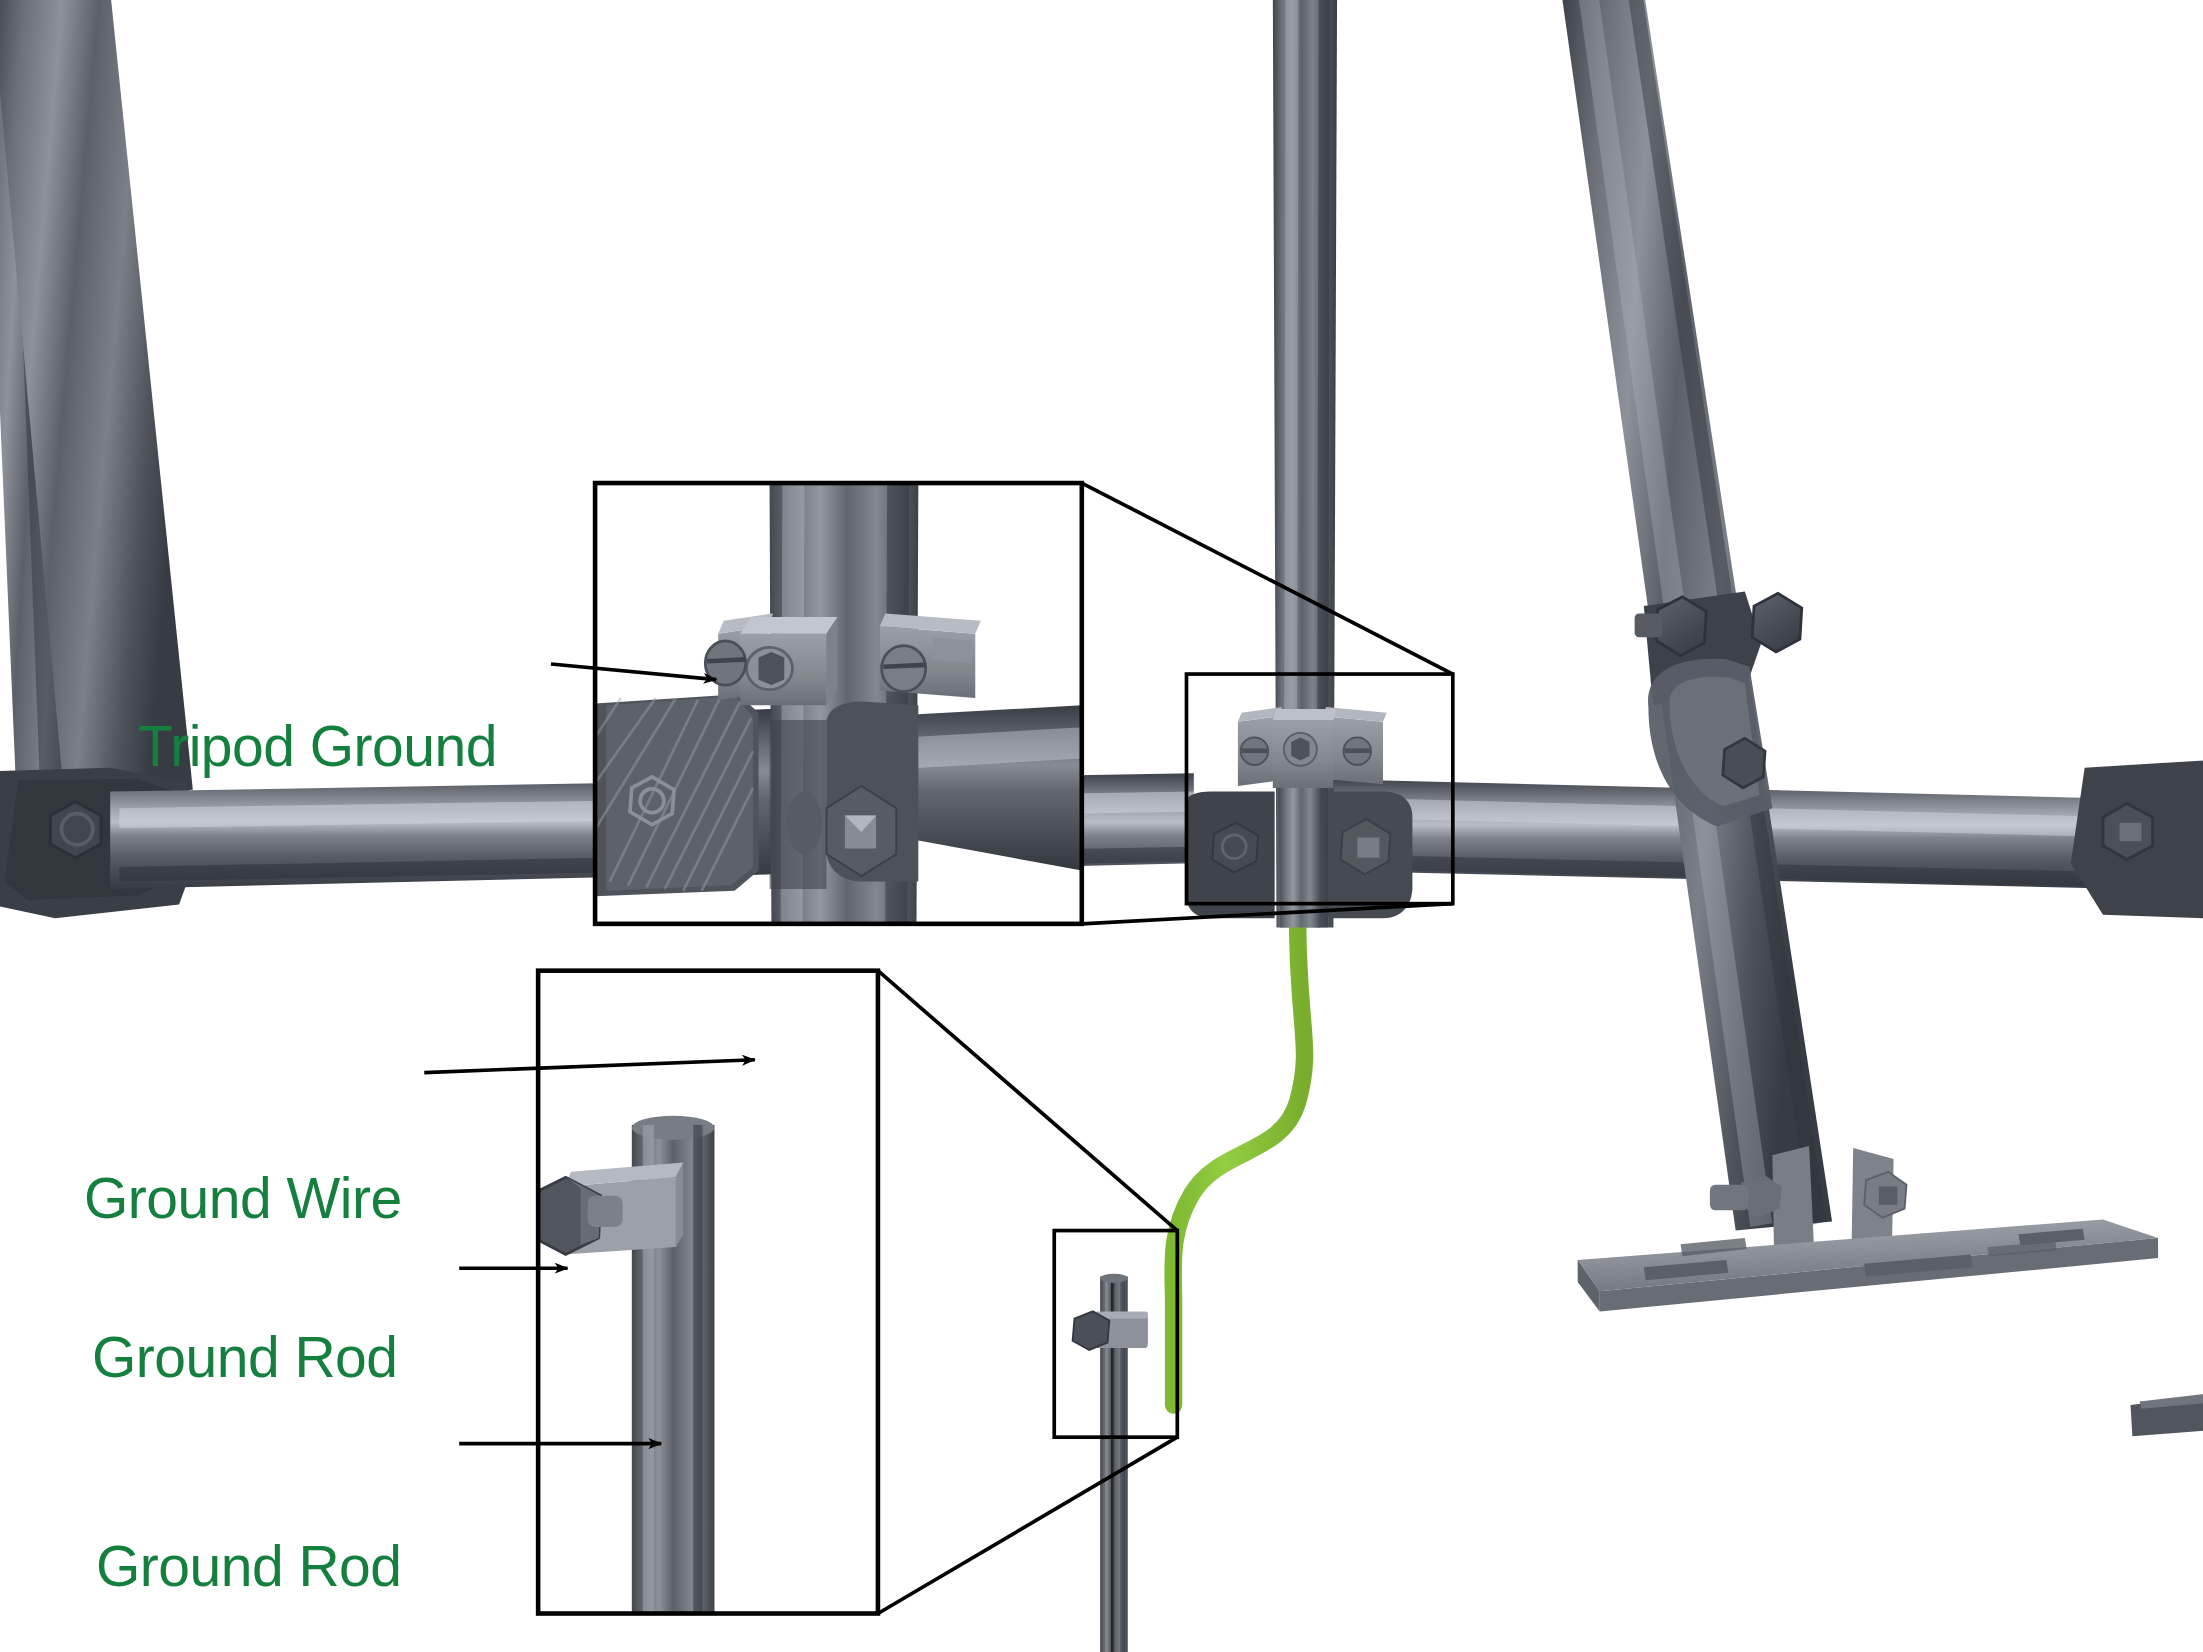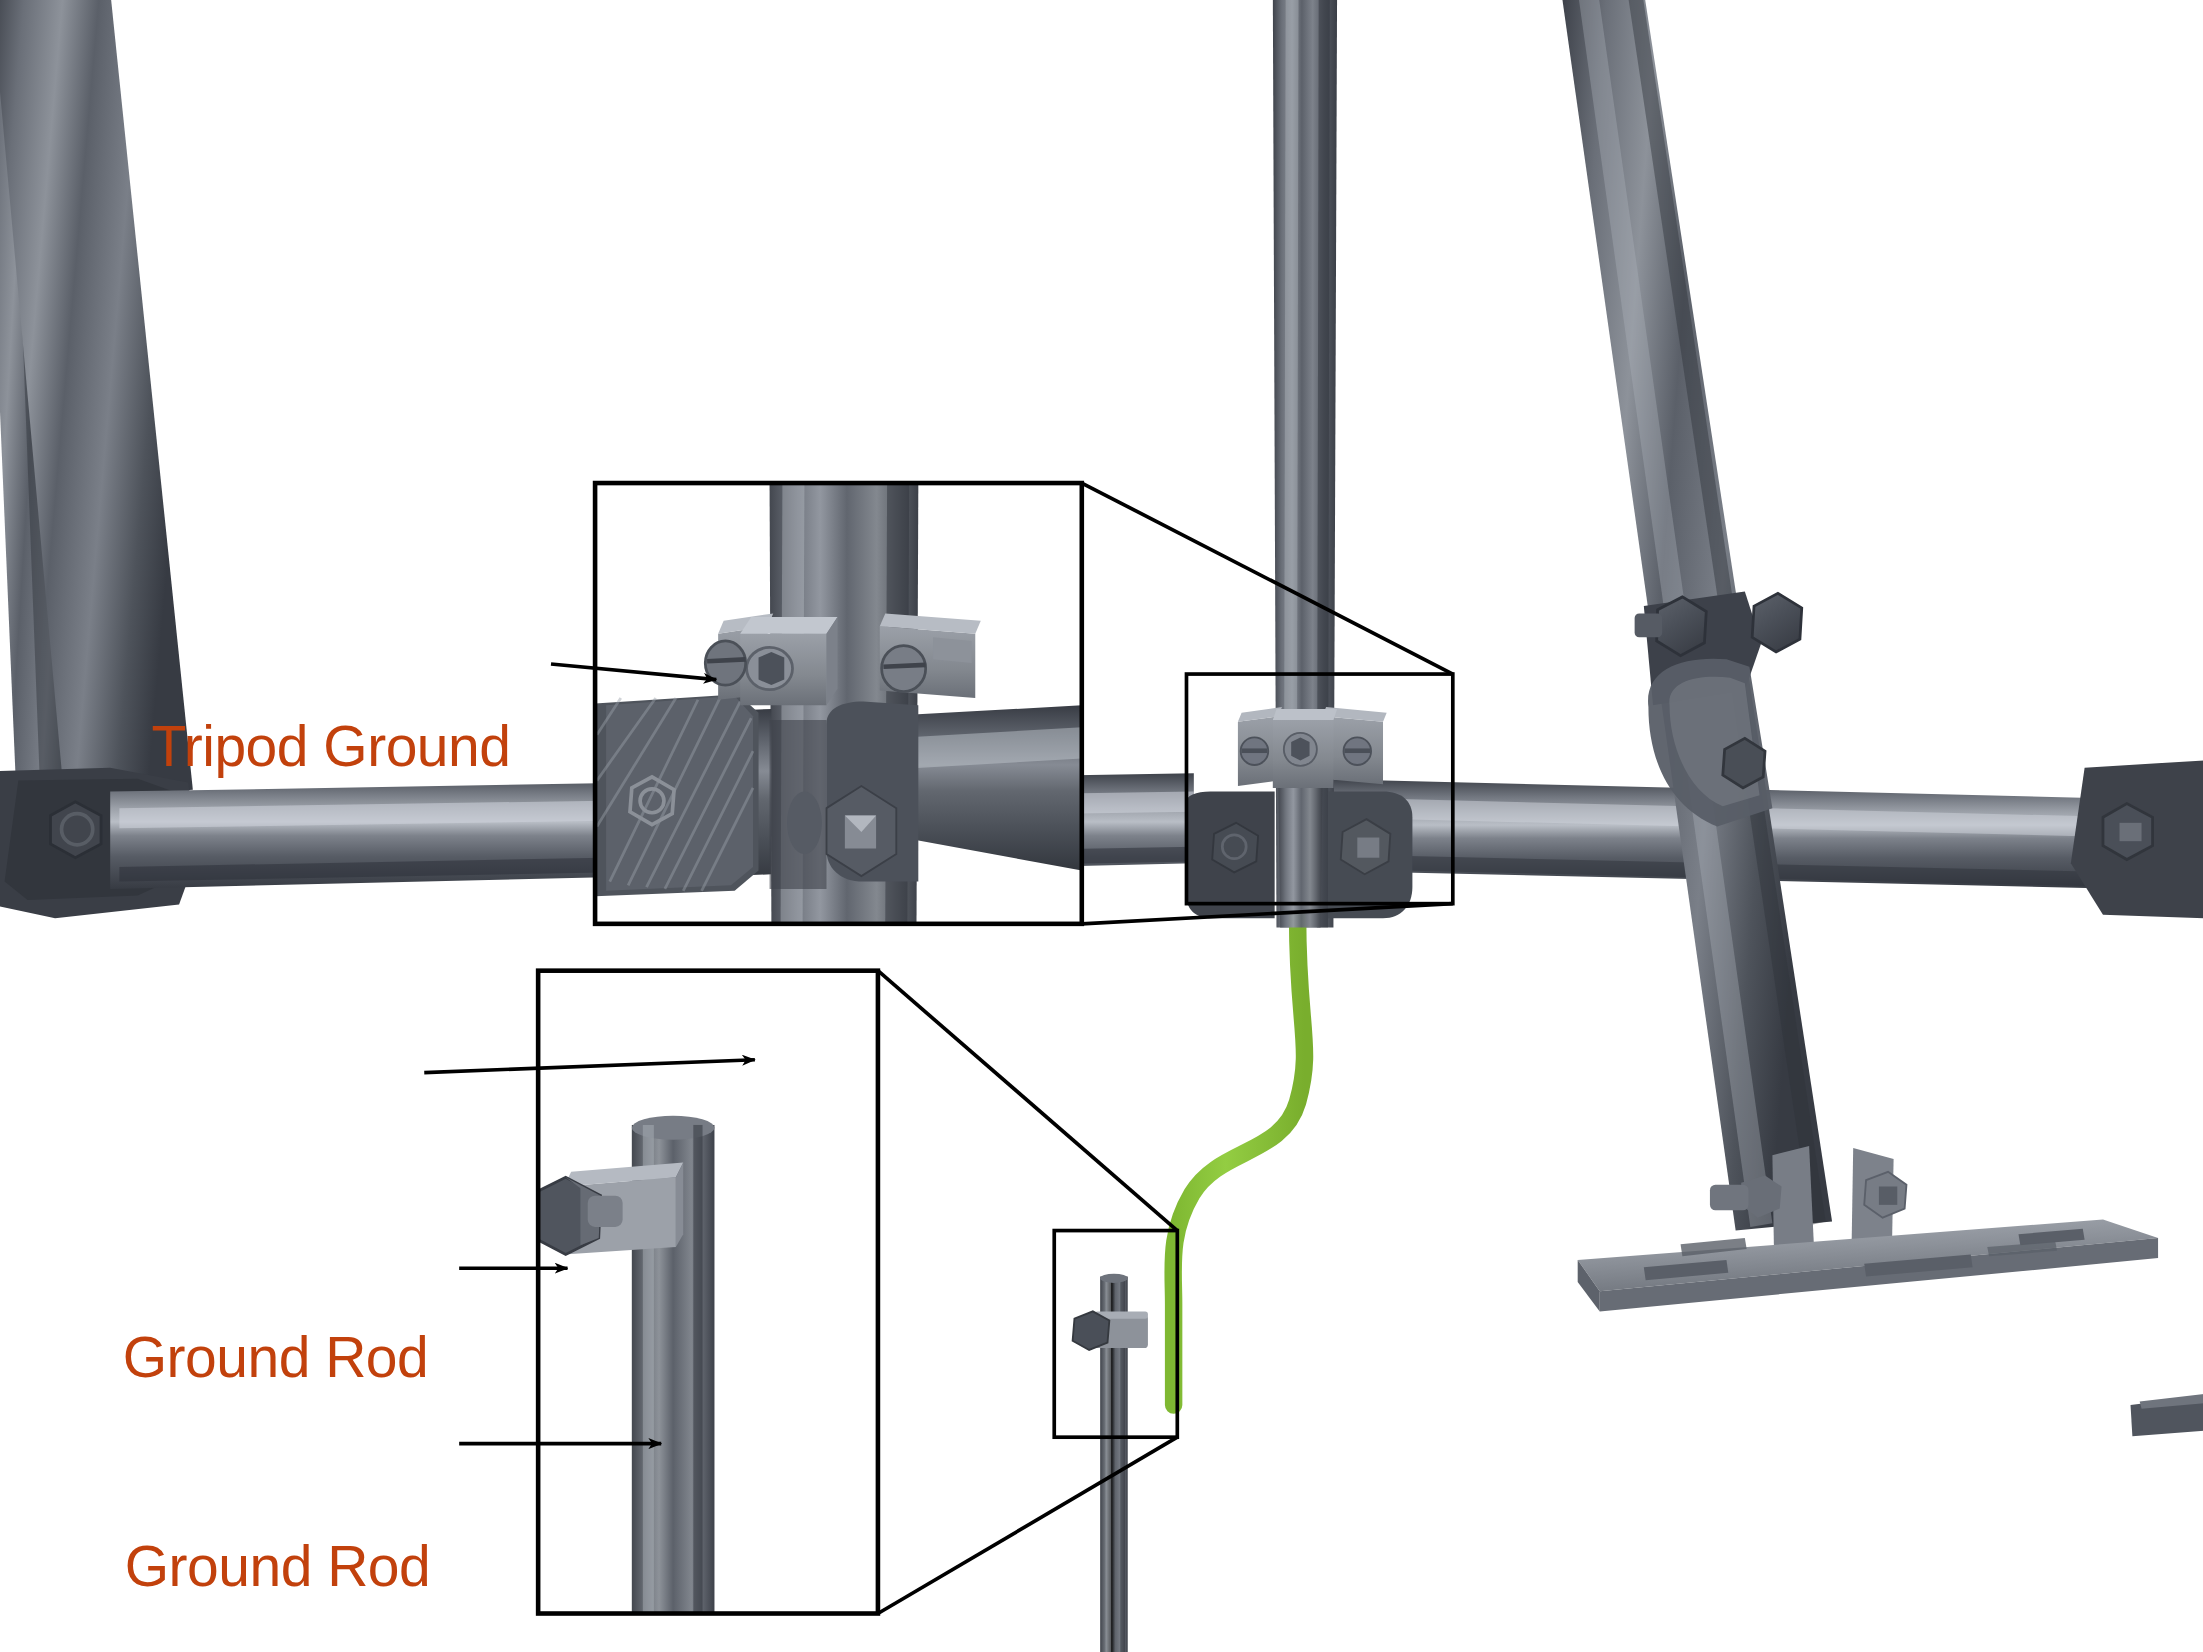--- a/index.html
+++ b/index.html
@@ -4,26 +4,26 @@
 <style>
   html,body{margin:0;padding:0;background:#ffffff;}
   body{
     width:2204px;height:1653px;position:relative;overflow:hidden;
     font-family:"Liberation Sans", sans-serif;
   }
   #stage{position:absolute;left:0;top:0;width:2204px;height:1653px;}
   #stage > svg{position:absolute;left:0;top:0;}
   .lbl{
     position:absolute;
-    color:#c2410c;
+    color:#15803d;
     font-family:"Liberation Sans", sans-serif;
     font-size:57px;
     line-height:1.12;
     white-space:pre;
-    text-align:center;
+    text-align:left;
     letter-spacing:-0.5px;
   }
   .lbl.two{line-height:1.15;}
 </style>
 </head>
 <body>
 
 <div id="stage">
 
 <svg width="2204" height="1653" viewBox="0 0 2400 1800" xmlns="http://www.w3.org/2000/svg">
@@ -420,20 +420,23 @@
   </g>
   <g>
     <line x1="500" y1="1572" x2="720" y2="1572" stroke="#000" stroke-width="4" marker-end="url(#arrowHead)"></line>
   </g>
 </svg>
 
 <div class="lbl two" style="left:138px;top:583px;width:386px;">
   <div>Tripod Ground</div>
 </div>
 
+<div class="lbl" style="left:84px;top:1039px;width:340px;">
+  <div>Ground Wire</div>
+</div>
 
 <div class="lbl two" style="left:92px;top:1194px;width:367px;">
   <div>Ground Rod</div>
 </div>
 
 <div class="lbl" style="left:96px;top:1407px;width:363px;">
   <div>Ground Rod</div>
 </div>
 
 </div>

